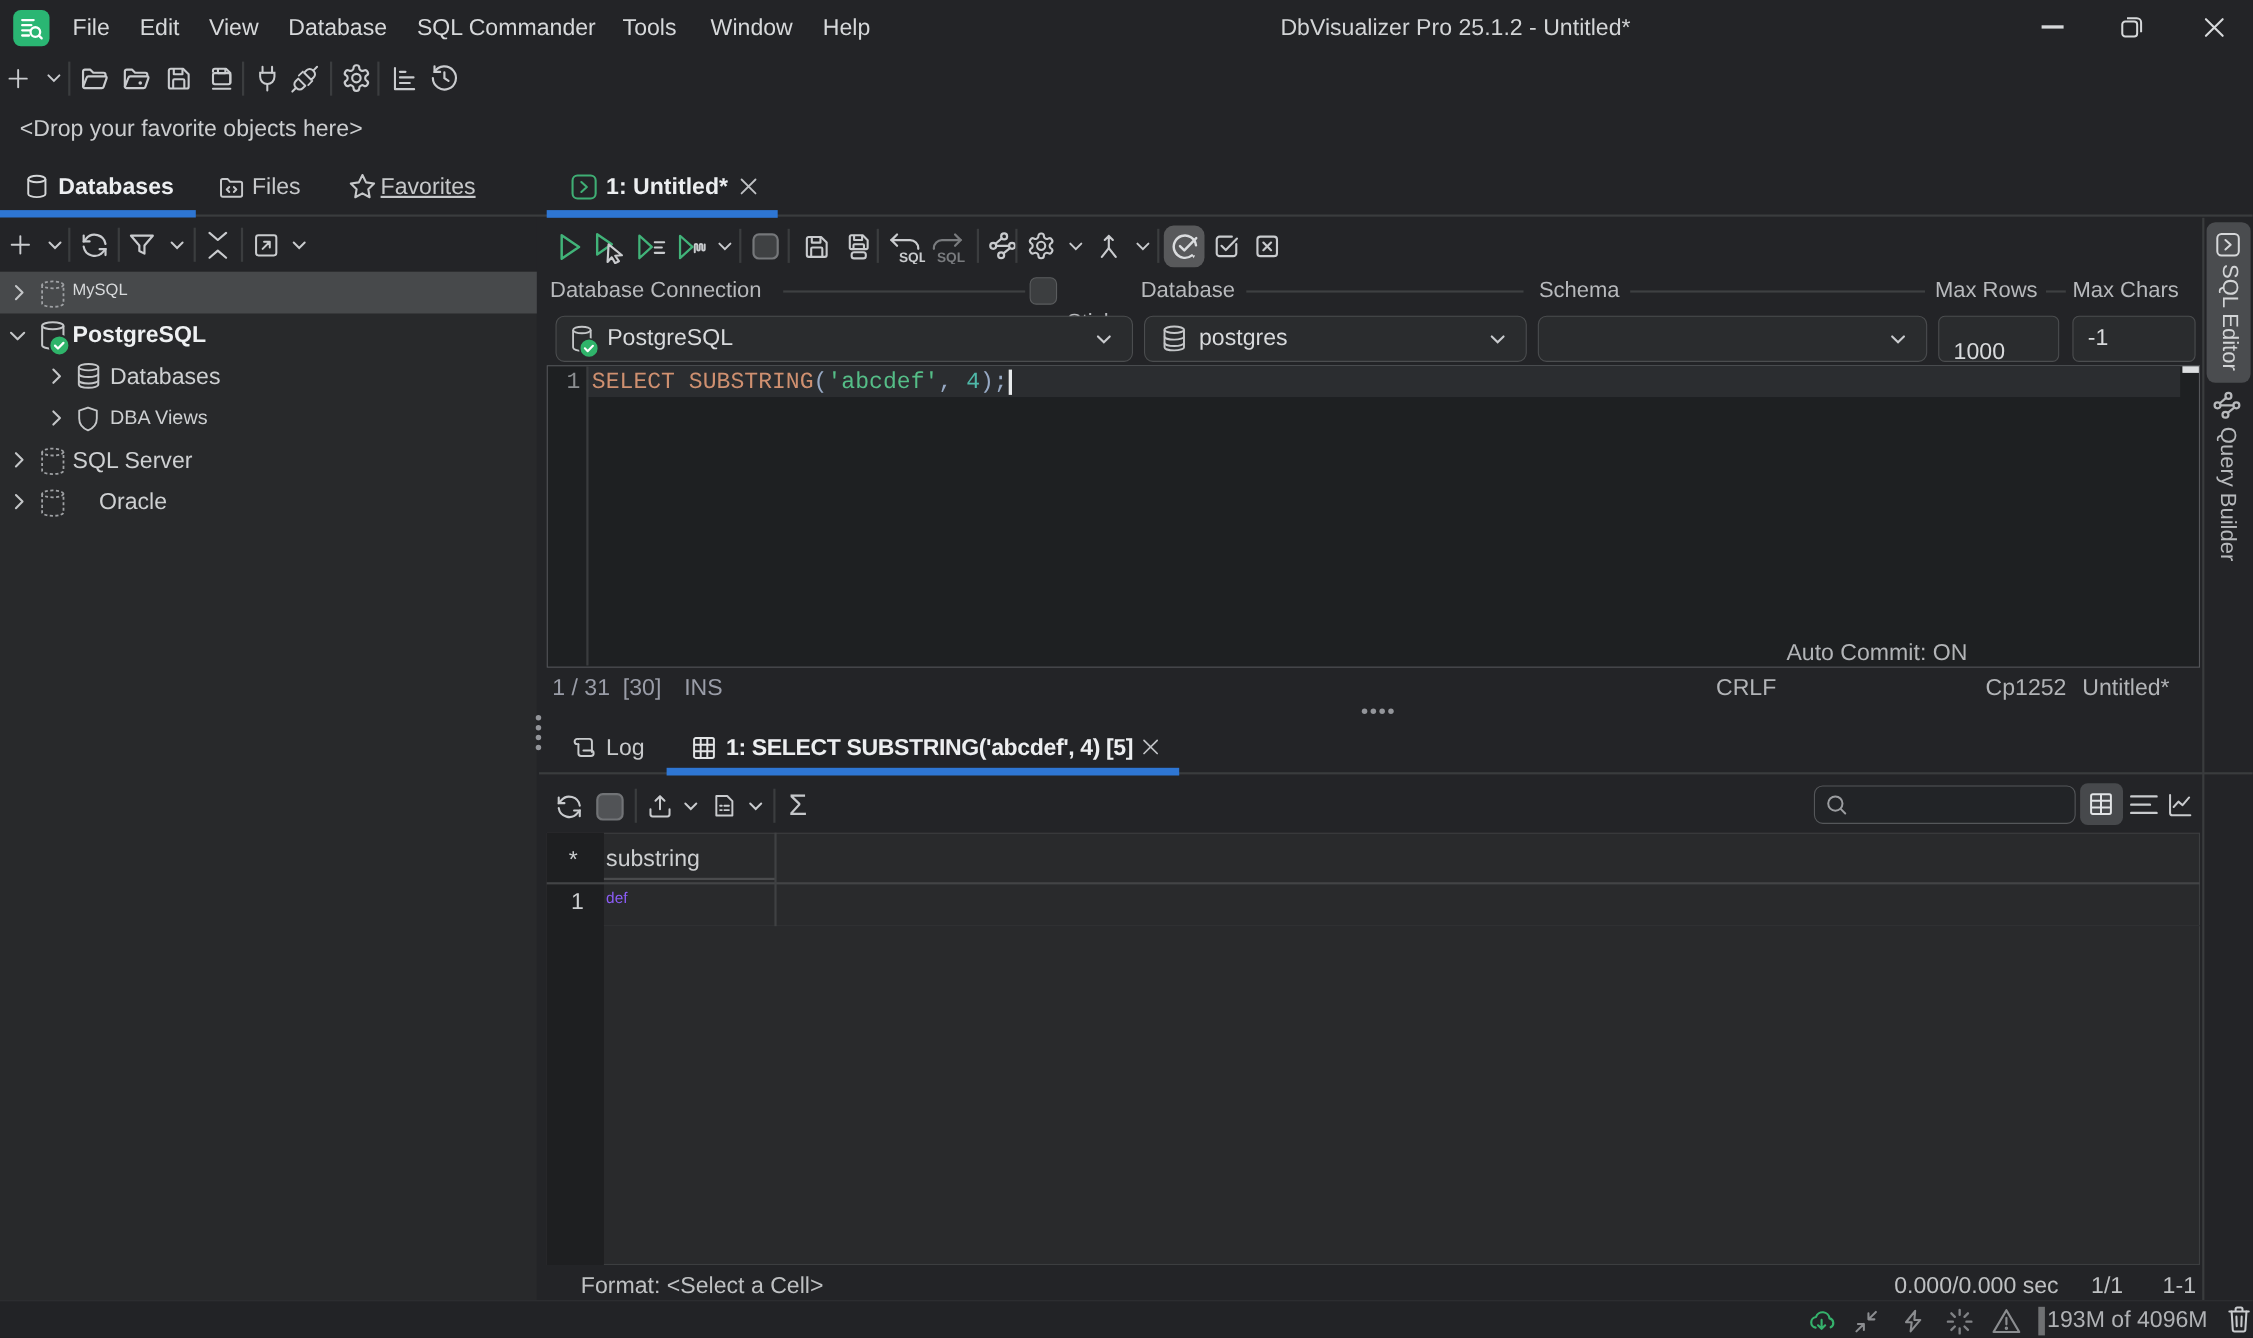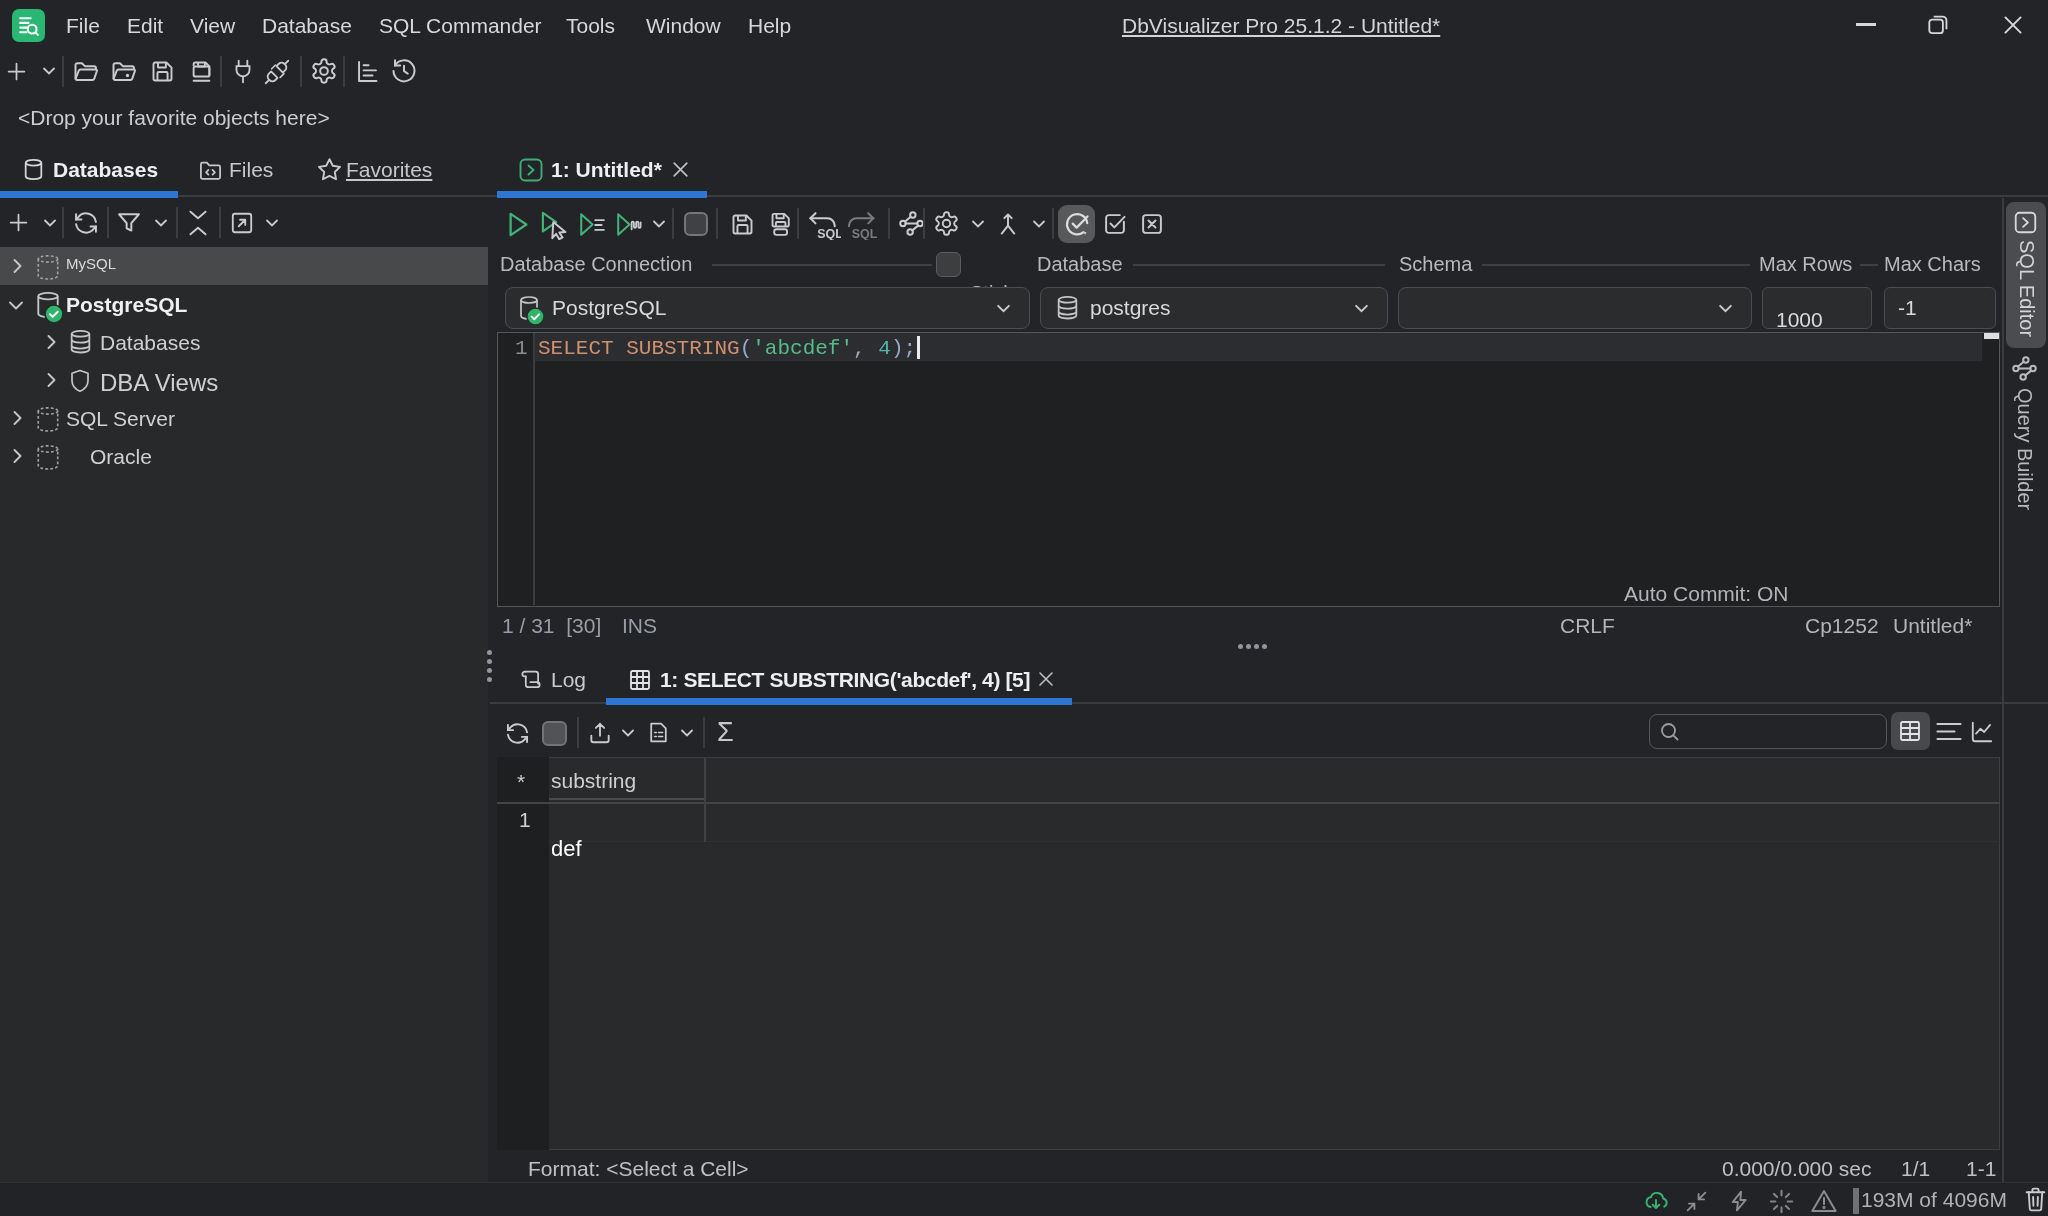--- a/index.html
+++ b/index.html
@@ -23,21 +23,21 @@
     <path d="M18.6 18.6l2.4 2.4"></path>
   </svg>
   <div class="txt" style="left:66px;top:14px;font-size:21px;color:#d6d8da;">File</div>
   <div class="txt" style="left:127px;top:14px;font-size:21px;color:#d6d8da;">Edit</div>
   <div class="txt" style="left:190px;top:14px;font-size:21px;color:#d6d8da;">View</div>
   <div class="txt" style="left:262px;top:14px;font-size:21px;color:#d6d8da;">Database</div>
   <div class="txt" style="left:379px;top:14px;font-size:21px;color:#d6d8da;">SQL Commander</div>
   <div class="txt" style="left:566px;top:14px;font-size:21px;color:#d6d8da;">Tools</div>
   <div class="txt" style="left:646px;top:14px;font-size:21px;color:#d6d8da;">Window</div>
   <div class="txt" style="left:748px;top:14px;font-size:21px;color:#d6d8da;">Help</div>
-  <div class="txt" style="left:1122px;top:14px;font-size:21px;color:#d2d4d6;text-decoration:underline;">DbVisualizer Pro 25.1.2 - Untitled*</div>
+  <div class="txt" style="left:1164px;top:14px;font-size:21px;color:#d2d4d6;">DbVisualizer Pro 25.1.2 - Untitled*</div>
 
   <div class="abs" style="left:1856px;top:23px;width:20px;height:2.5px;background:#d6d8da;"></div>
   <svg class="abs" style="left:1925px;top:12px;" width="26" height="26" viewBox="0 0 24 24" fill="none" stroke="#d6d8da" stroke-width="1.7">
     <rect x="4" y="7" width="12.5" height="12.5" rx="2.5"></rect>
     <path d="M8 4.2h8.2a3.6 3.6 0 0 1 3.6 3.6V16"></path>
   </svg>
   <svg class="abs" style="left:2000px;top:12px;" width="26" height="26" viewBox="0 0 24 24" fill="none" stroke="#d6d8da" stroke-width="1.8" stroke-linecap="round">
     <path d="M5 5l14 14M19 5L5 19"></path>
   </svg>
 
@@ -206,21 +206,21 @@
       <ellipse cx="12" cy="4.6" rx="9" ry="2.9"></ellipse>
       <path d="M3 4.6v15.6c0 1.6 4.03 2.9 9 2.9s9-1.3 9-2.9V4.6"></path>
     </svg>
   <svg class="abs" style="left:35px;top:444px;" width="26" height="27" viewBox="0 0 24 25" fill="none" stroke="#9fa1a4" stroke-width="1.5" stroke-dasharray="2.6 2">
       <ellipse cx="12" cy="4.6" rx="9" ry="2.9"></ellipse>
       <path d="M3 4.6v15.6c0 1.6 4.03 2.9 9 2.9s9-1.3 9-2.9V4.6"></path>
     </svg>
   <div class="txt" style="left:66px;top:255px;font-size:15px;color:#d8dadc;">MySQL</div>
   <div class="txt" style="left:66px;top:293px;font-size:21px;font-weight:bold;color:#eef0f2;">PostgreSQL</div>
   <div class="txt" style="left:100px;top:331px;font-size:21px;color:#ced0d2;">Databases</div>
-  <div class="txt" style="left:100px;top:369px;font-size:24px;color:#ced0d2;">DBA Views</div>
+  <div class="txt" style="left:100px;top:369px;font-size:18px;color:#ced0d2;">DBA Views</div>
   <div class="txt" style="left:66px;top:407px;font-size:21px;color:#ced0d2;">SQL Server</div>
   <div class="txt" style="left:66px;top:445px;font-size:21px;color:#ced0d2;margin-left:24px;">Oracle</div>
 
   <svg class="abs" style="left:507px;top:211px;" width="23" height="27" viewBox="0 0 20 24" fill="none" stroke="#41b379" stroke-width="2" stroke-linejoin="round">
       <path d="M3 2.5l14 9.5-14 9.5z"></path>
     </svg>
   <svg class="abs" style="left:540px;top:210px;" width="30" height="30" viewBox="0 0 26 26" fill="none" stroke="#41b379" stroke-width="1.9" stroke-linejoin="round">
       <path d="M2.5 2.5l11.5 8-11.5 8z"></path>
       <path d="M11.5 10.5l10.5 8.6-5.3.4 2.9 4.3-2.9 1.5-2.7-4.6-3.3 3.7z" stroke="#c9cbce" fill="#232427" stroke-width="1.7"></path>
     </svg>
@@ -424,21 +424,21 @@
 
   <div class="abs" id="grid" style="left:497px;top:757px;width:1503px;height:393px;background:#292a2c;border:1px solid #3c3e40;"></div>
   <div class="abs" style="left:497px;top:757px;width:52px;height:393px;background:#1e1f21;"></div>
   <div class="abs" style="left:549px;top:798px;width:156px;height:1.5px;background:#4a4b4d;"></div>
   <div class="abs" style="left:497px;top:801.5px;width:1503px;height:2px;background:#434446;"></div>
   <div class="abs" style="left:549px;top:841px;width:1451px;height:1px;background:#303134;"></div>
   <div class="abs" style="left:704px;top:757px;width:1.5px;height:85px;background:#3f4143;"></div>
   <div class="txt" style="left:517px;top:770px;font-size:21px;color:#cdcfd1;">*</div>
   <div class="txt" style="left:551px;top:769px;font-size:21px;color:#cdcfd1;">substring</div>
   <div class="txt" style="left:519px;top:808px;font-size:21px;color:#cdcfd1;">1</div>
-  <div class="txt" style="left:551px;top:808px;font-size:22px;color:#ffffff;margin-top:28px;">def</div>
+  <div class="txt" style="left:551px;top:808px;font-size:14px;color:#8b5cf6;">def</div>
 
   <div class="txt" style="left:528px;top:1157px;font-size:21px;color:#bec0c2;">Format: &lt;Select a Cell&gt;</div>
   <div class="txt" style="left:1722px;top:1157px;font-size:21px;color:#bec0c2;">0.000/0.000 sec</div>
   <div class="txt" style="left:1901px;top:1157px;font-size:21px;color:#bec0c2;">1/1</div>
   <div class="txt" style="left:1966px;top:1157px;font-size:21px;color:#bec0c2;">1-1</div>
 
   <div class="abs" style="left:2002px;top:198px;width:1.5px;height:984px;background:#3a3c3e;"></div>
   <div class="abs" style="left:2006px;top:202px;width:40px;height:146px;border-radius:8px;background:#4a4c4f;"></div>
   <svg class="abs" style="left:2014px;top:211px;" width="23" height="23" viewBox="0 0 24 24" fill="none" stroke="#d6d8da" stroke-width="1.9" stroke-linejoin="round" stroke-linecap="round">
       <rect x="1.8" y="1.8" width="20.4" height="20.4" rx="4"></rect>

